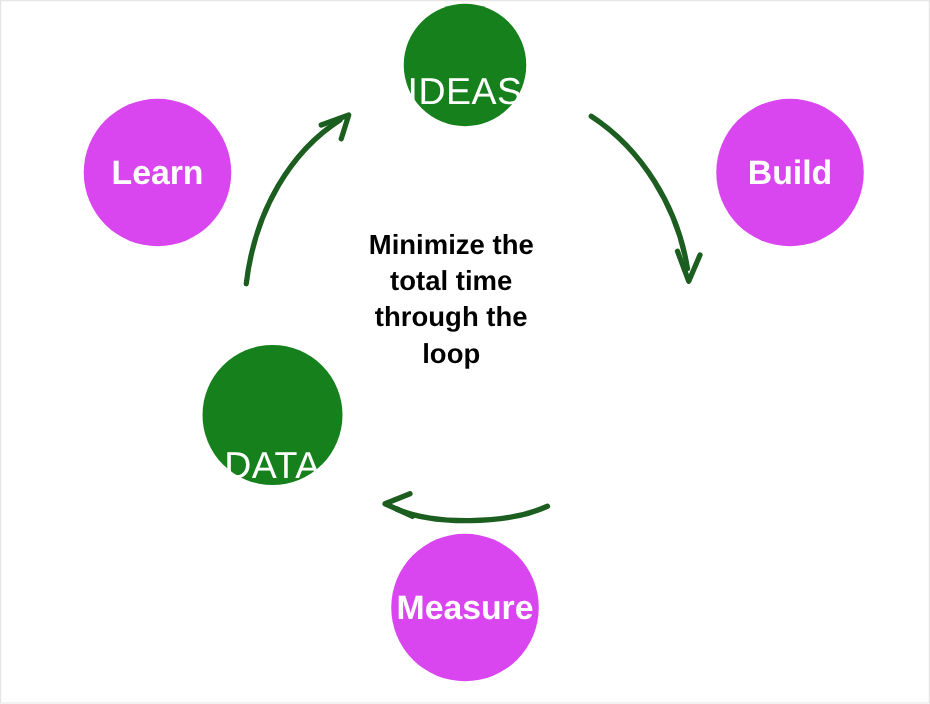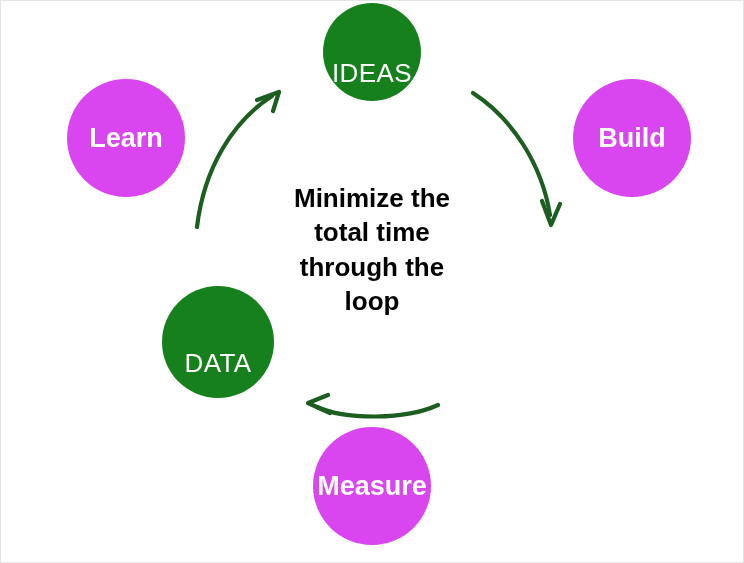--- a/index.html
+++ b/index.html
@@ -37,31 +37,31 @@
   }
   .node-green {
     background: #15801c;
   }
   .node-blue {
     background: #d946ef;
   }
   
   .phase .node-label {
     font-weight: 400;
-    font-size: 26px;
+    font-size: 30px;
     letter-spacing: 0.4px;
     margin-top: 44px;
   }
   
   .outcome .node-label {
     font-weight: 700;
     font-size: 27px;
   }
   #node-ideas   { left: 322px; top: 2px;   width: 98px;  height: 98px; }
-  #node-data    { left: 161px; top: 285px; width: 112px; height: 112px; }
+  #node-data    { left: 161px; top: 275px; width: 112px; height: 112px; align-items: flex-end; }
   #node-code    { left: 468px; top: 275px; width: 112px; height: 112px; }
   #node-learn   { left: 66px;  top: 78px;  width: 118px; height: 118px; }
   #node-build   { left: 572px; top: 78px;  width: 118px; height: 118px; }
   #node-measure { left: 312px; top: 426px; width: 118px; height: 118px; }
 
   #arrow-layer {
     position: absolute;
     left: 0;
     top: 0;
     width: 744px;
@@ -77,27 +77,27 @@
   .arrow-head {
     fill: none;
     stroke: #1b5e20;
     stroke-width: 4.2;
     stroke-linecap: round;
     stroke-linejoin: round;
   }
 
   #center-caption {
     position: absolute;
-    left: 281px;
+    left: 270px;
     top: 180px;
     width: 180px;
     text-align: center;
     color: #000000;
     font-weight: 700;
-    font-size: 26px;
+    font-size: 22px;
     line-height: 1.32;
     user-select: none;
   }
 </style>
 </head>
 <body>
 
 <div id="diagram-canvas">
 
   <svg id="arrow-layer" viewBox="0 0 744 563" xmlns="http://www.w3.org/2000/svg">

